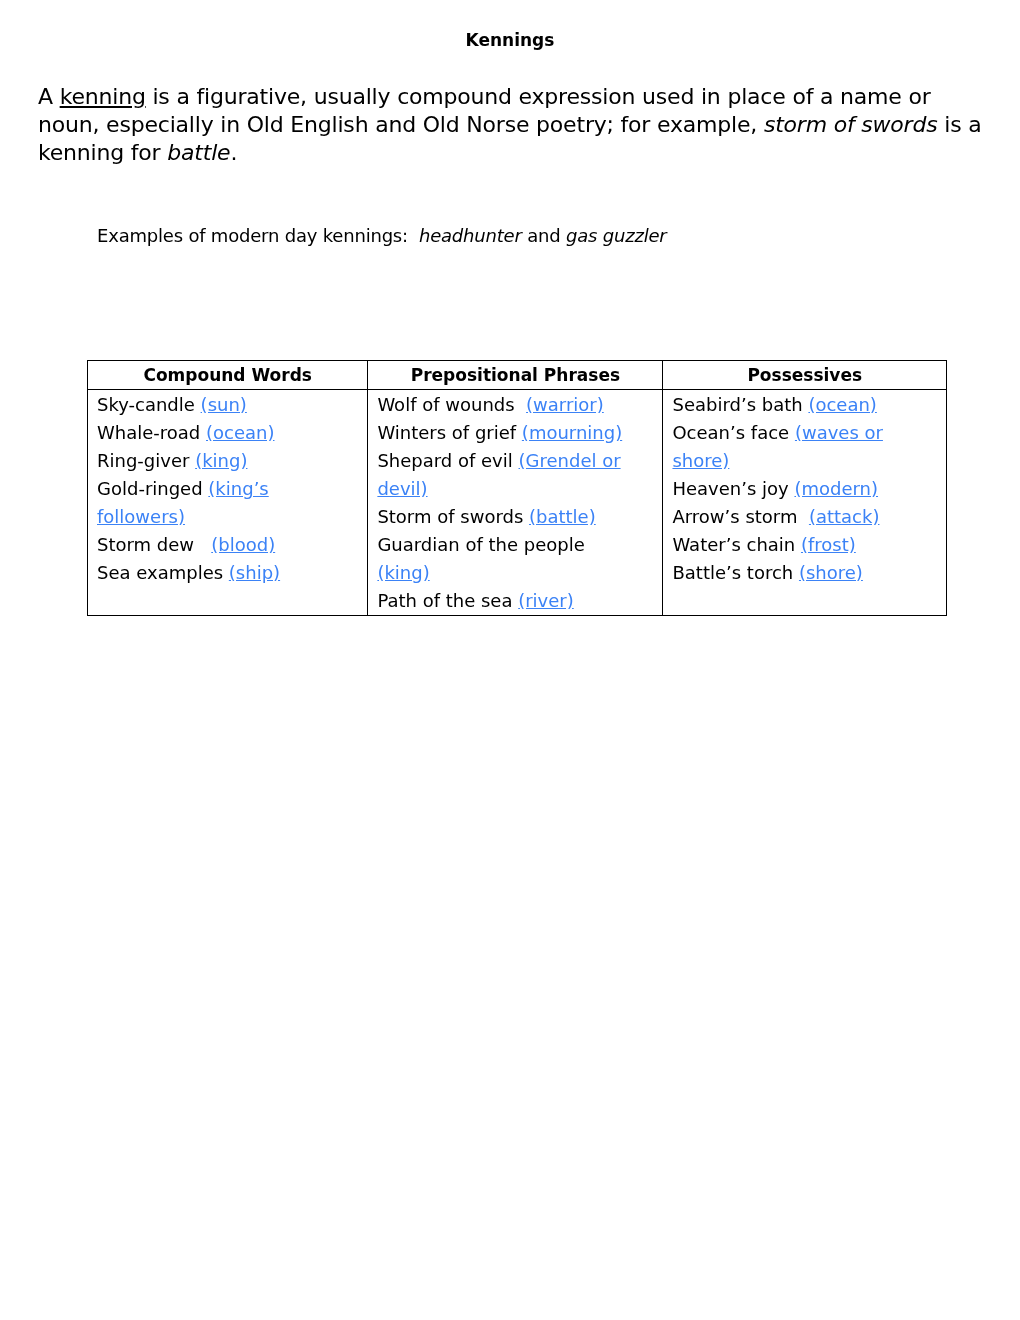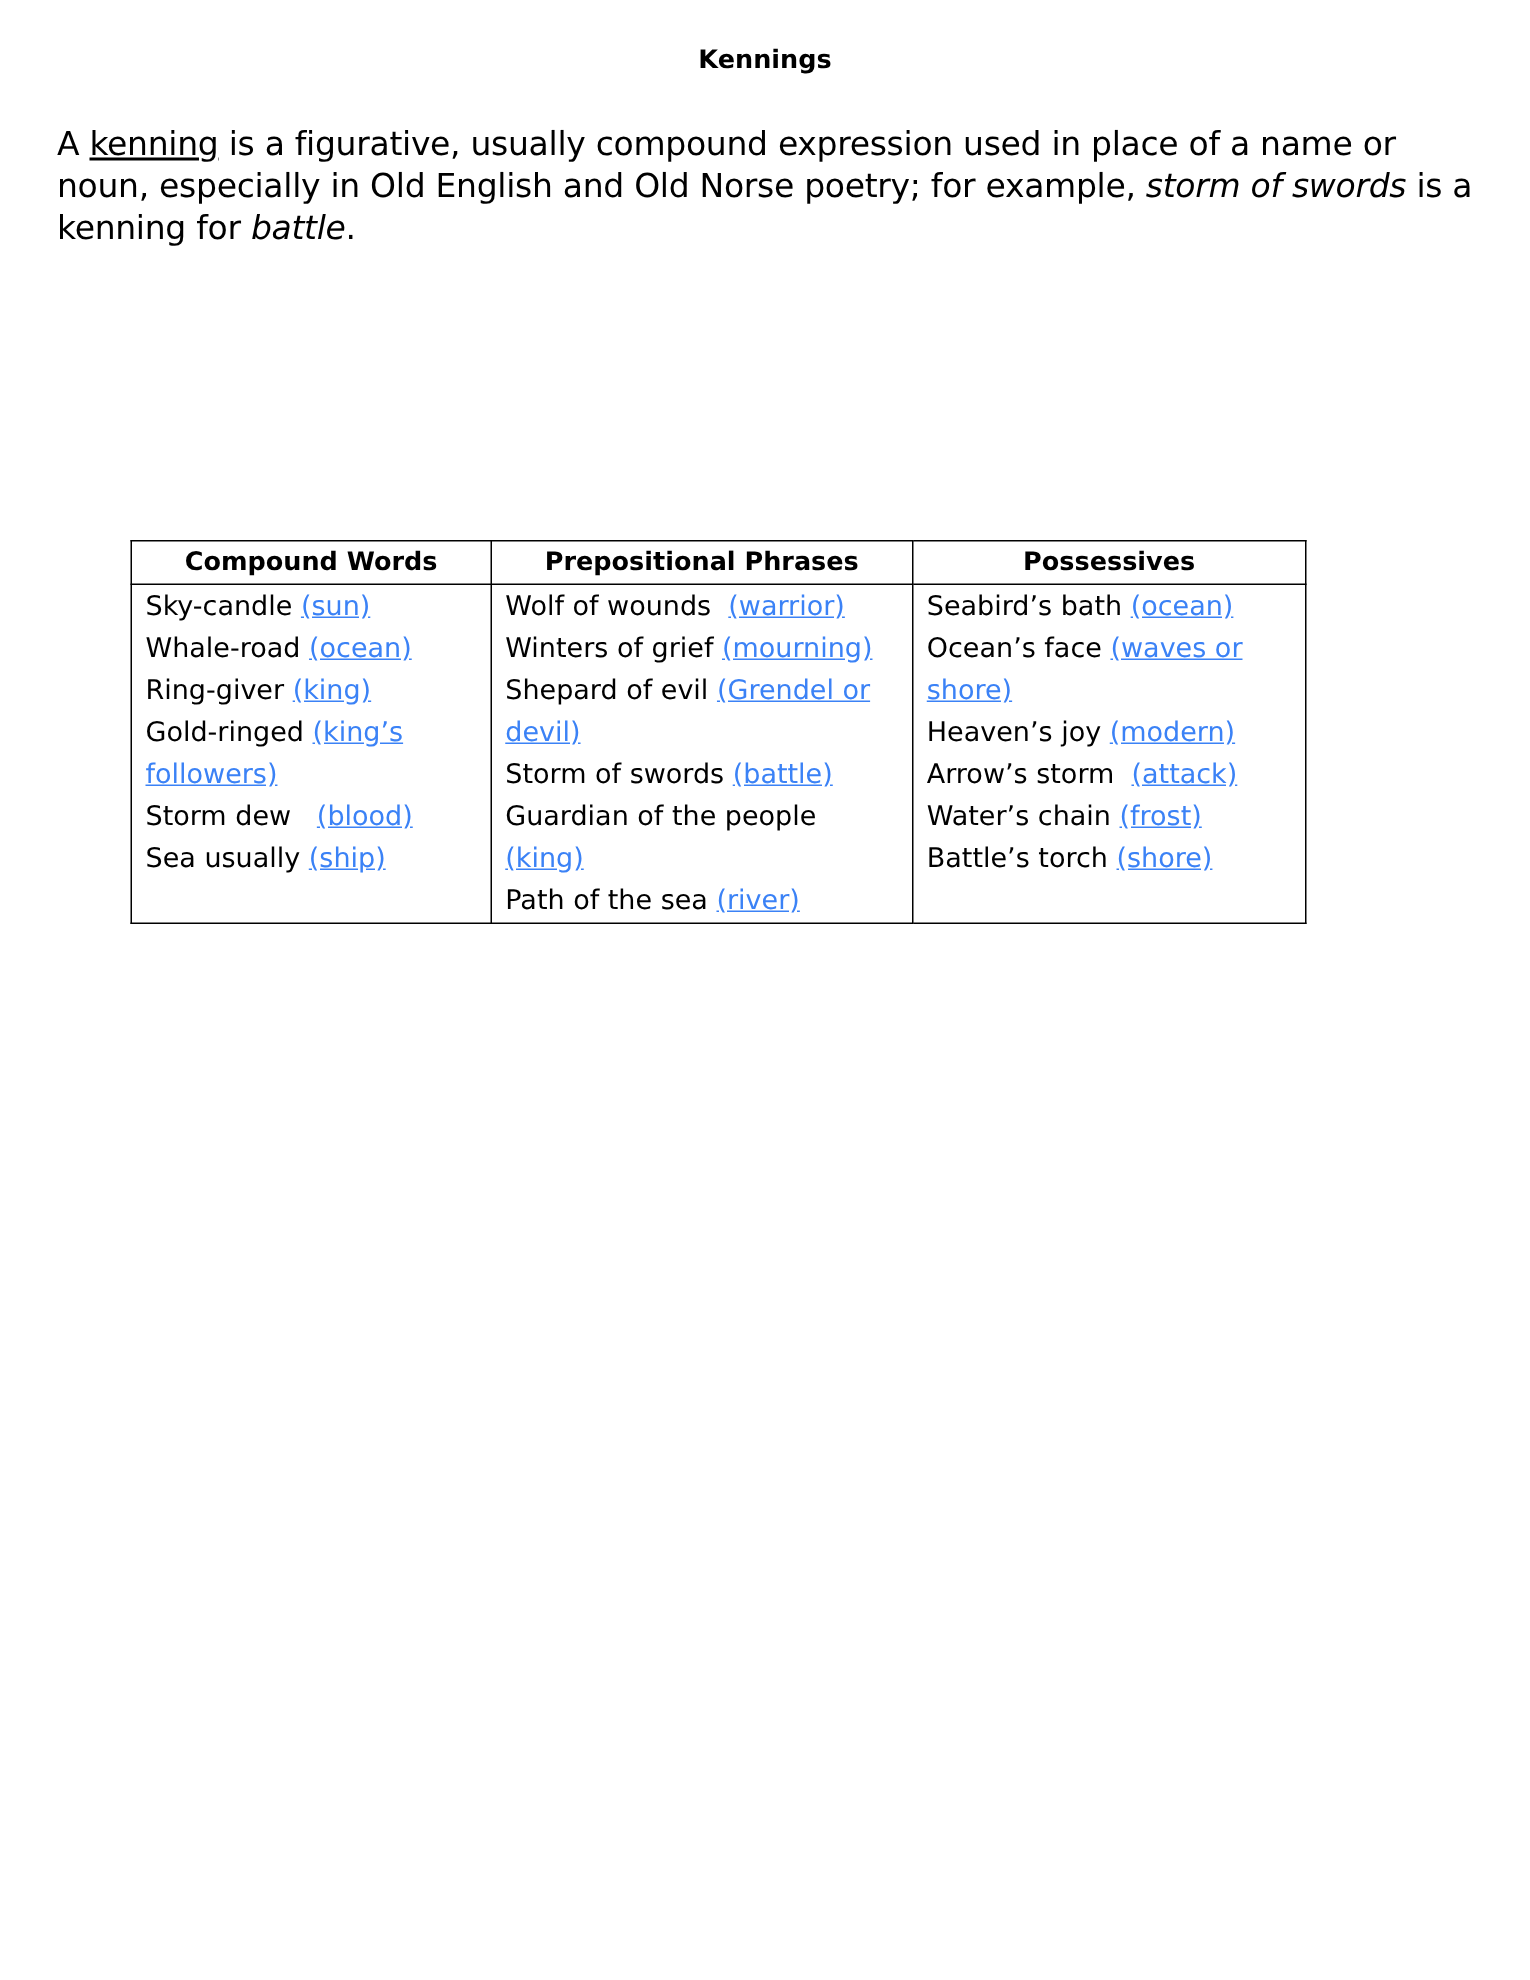--- a/index.html
+++ b/index.html
@@ -9,60 +9,61 @@
   .title { position:absolute; top:29px; left:0; width:1020px; text-align:center;
            font-weight:bold; font-size:17px; line-height:22px; }
   .intro { position:absolute; left:38px; top:83px; width:950px;
            font-size:22px; line-height:28px; letter-spacing:-0.2px; }
   .intro .u { text-decoration:underline; }
   .modern { position:absolute; left:97px; top:222px; width:880px;
             font-size:18px; line-height:28px; letter-spacing:-0.2px; }
   .instructions { position:absolute; left:97px; top:278px; width:870px;
             font-size:18px; line-height:28px; letter-spacing:-0.2px; }
   i { font-style:italic; }
-  table.kt { position:absolute; left:87px; top:360px; width:784px;
+  table.kt { position:absolute; left:87px; top:360px; width:860px;
              border-collapse:collapse; font-size:18px; }
   table.kt th, table.kt td { border:1.5px solid #000; vertical-align:top; }
   table.kt th { height:27px; font-weight:bold; font-size:17px; text-align:center;
                 line-height:28px; padding:0; }
   table.kt td { padding:1px 9px 0 9px; line-height:28px; height:221px; }
   .col1 { width:266px; } .col2 { width:270px; } .col3 { width:269px; }
   .entry { display:block; }
   .ans { color:#3b82f6; text-decoration:underline; }
 </style>
 </head>
 <body>
 
 <div class="page">
 
   <div class="title">Kennings</div>
 
   <p class="intro" style="margin:0">
     <span>A </span><span class="u">kenning</span><span> is a figurative, usually compound expression used in place of a name or noun, especially in Old English and Old Norse poetry; for example, </span><i>storm of swords</i><span> is a kenning for </span><i>battle</i><span>.</span>
   </p>
 
+  <p class="modern" style="margin:0;white-space:pre"><span>Examples of modern day kennings:  </span><i>headhunter</i><span> and </span><i>gas guzzler</i></p>
 
 
   <table class="kt">
     <thead>
       <tr>
         <th class="col1">Compound Words</th>
         <th class="col2">Prepositional Phrases</th>
         <th class="col3">Possessives</th>
       </tr>
     </thead>
     <tbody>
       <tr>
         <td>
           <span class="entry"><span style="white-space:pre">Sky-candle </span><span class="ans">(sun)</span></span>
           <span class="entry"><span style="white-space:pre">Whale-road </span><span class="ans">(ocean)</span></span>
           <span class="entry"><span style="white-space:pre">Ring-giver </span><span class="ans">(king)</span></span>
           <span class="entry" style="width:210px"><span style="white-space:pre">Gold-ringed </span><span class="ans">(king’s followers)</span></span>
           <span class="entry"><span style="white-space:pre">Storm dew   </span><span class="ans">(blood)</span></span>
-          <span class="entry"><span style="white-space:pre">Sea usually </span><span class="ans">(ship)</span></span>
+          <span class="entry"><span style="white-space:pre">Sea examples </span><span class="ans">(ship)</span></span>
         </td>
         <td>
           <span class="entry"><span style="white-space:pre">Wolf of wounds  </span><span class="ans">(warrior)</span></span>
           <span class="entry"><span style="white-space:pre">Winters of grief </span><span class="ans">(mourning)</span></span>
           <span class="entry" style="width:262px"><span style="white-space:pre">Shepard of evil </span><span class="ans">(Grendel or devil)</span></span>
           <span class="entry"><span style="white-space:pre">Storm of swords </span><span class="ans">(battle)</span></span>
           <span class="entry" style="width:240px"><span>Guardian of the people </span><span class="ans">(king)</span></span>
           <span class="entry"><span style="white-space:pre">Path of the sea </span><span class="ans">(river)</span></span>
         </td>
         <td>

